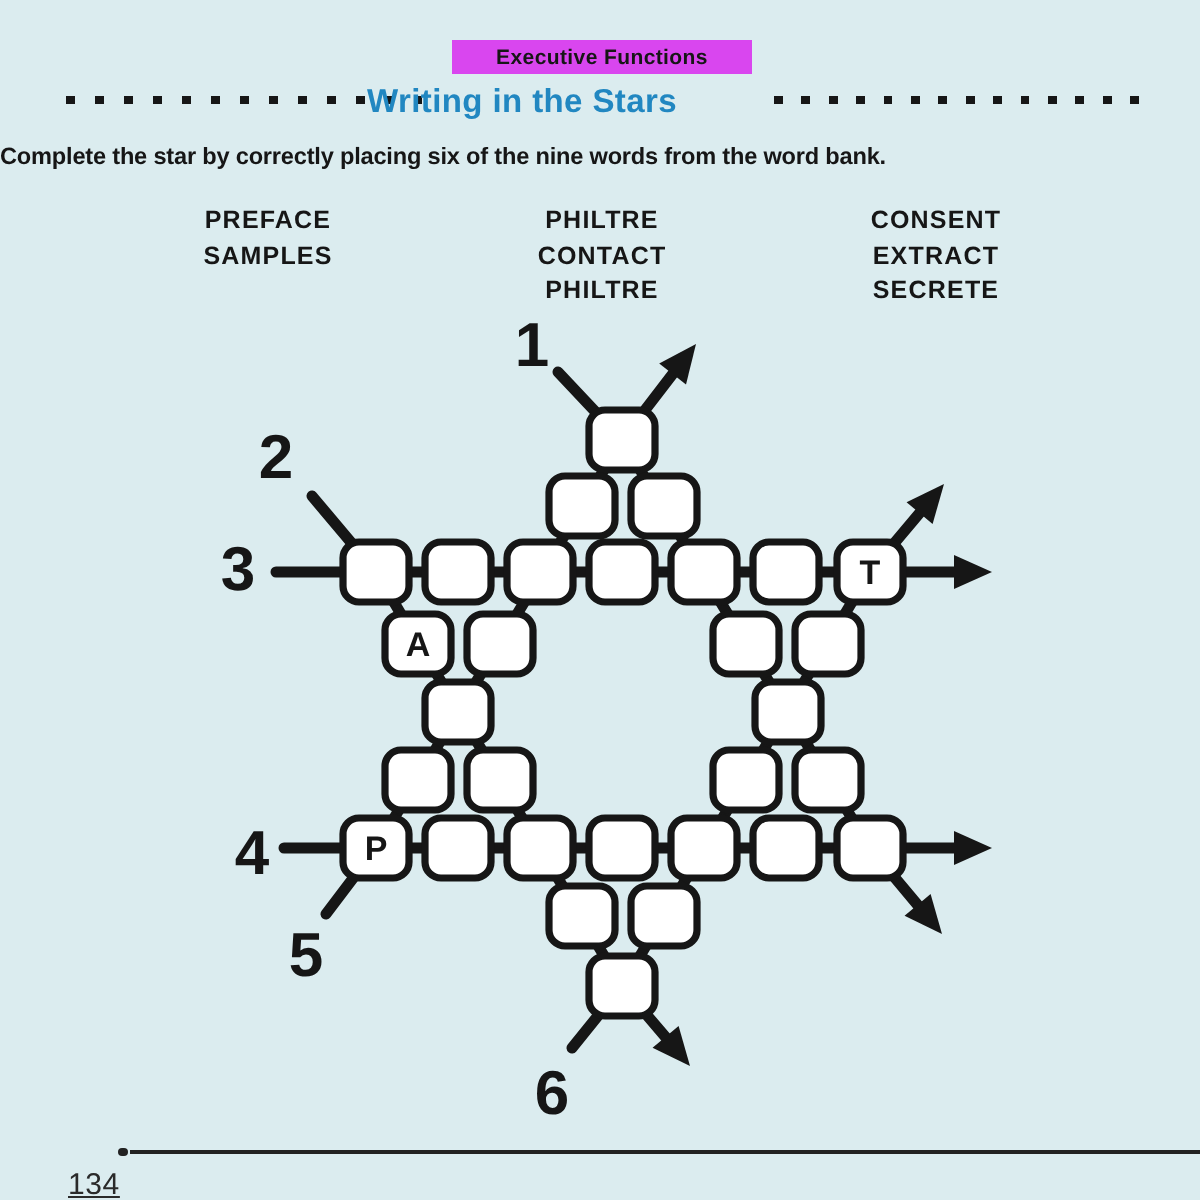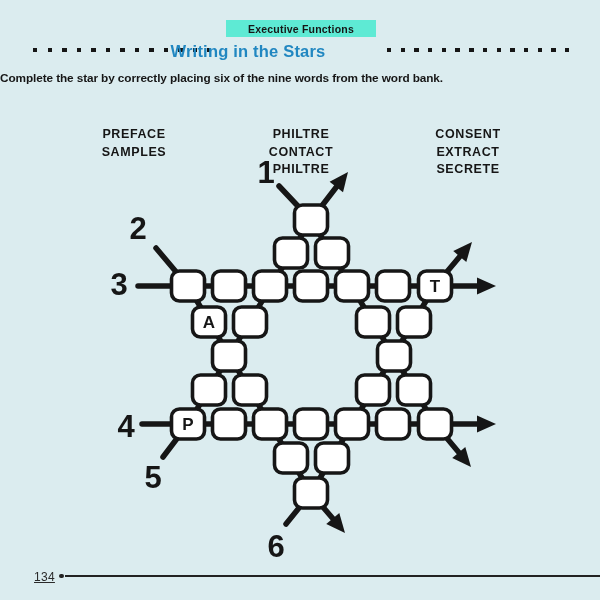--- a/index.html
+++ b/index.html
@@ -5,46 +5,46 @@
   html,body{margin:0;padding:0;}
   body{
     width:600px;height:600px;position:relative;overflow:hidden;
     background:#dbecef;
     font-family:"Liberation Sans","DejaVu Sans",sans-serif;
     color:#161616;
   }
   .abs{position:absolute;}
   .header-box{
     left:226px;top:20px;width:150px;height:17px;
-    background:#5eead4;display:flex;align-items:center;justify-content:center;
+    background:#d946ef;display:flex;align-items:center;justify-content:center;
   }
   .header-box span{font-size:10.5px;font-weight:bold;letter-spacing:.2px;}
   .title{
     left:0;top:42px;width:496px;text-align:center;
-    font-size:16.5px;font-weight:bold;color:#2187c1;letter-spacing:.2px;
+    font-size:16.5px;font-weight:bold;color:#2187c1;letter-spacing:.2px;padding-left:13px;
   }
   .dots{
     top:47.5px;height:4.6px;
   }
   .dots-left{left:33px;width:178px;
     background:repeating-linear-gradient(to right,#161616 0 4.5px,transparent 4.5px 14.5px);}
   .dots-right{left:387px;width:192px;
     background:repeating-linear-gradient(to right,#161616 0 4.4px,transparent 4.4px 13.7px);}
   .instruction{
     left:0;top:71px;width:592px;text-align:left;
     font-size:11.8px;font-weight:bold;letter-spacing:-.1px;
   }
   .wb-col{
     top:102px;width:140px;text-align:center;
-    font-size:12.5px;font-weight:bold;letter-spacing:.6px;line-height:17.5px;margin-top:24px;
+    font-size:12.5px;font-weight:bold;letter-spacing:.6px;line-height:17.5px;
   }
   .wb-1{left:64px;} .wb-2{left:231px;} .wb-3{left:398px;}
   .star-svg{left:0;top:0;}
   .footer-pagenum{
-    left:34px;top:570px;font-size:12px;color:#2a2a2a;letter-spacing:.3px;text-decoration:underline;
+    left:34px;top:584px;font-size:15px;color:#2a2a2a;letter-spacing:.3px;text-decoration:underline;
   }
   .footer-dot{
     left:59px;top:573.5px;width:4.5px;height:4.5px;border-radius:50%;background:#222;
   }
   .footer-line{
     left:65px;top:575.3px;width:535px;height:1.6px;background:#222;
   }
 </style>
 </head>
 <body>

